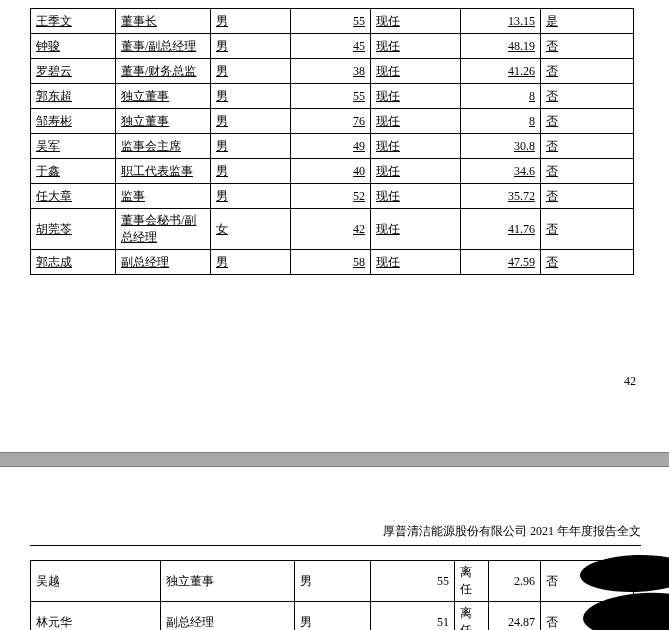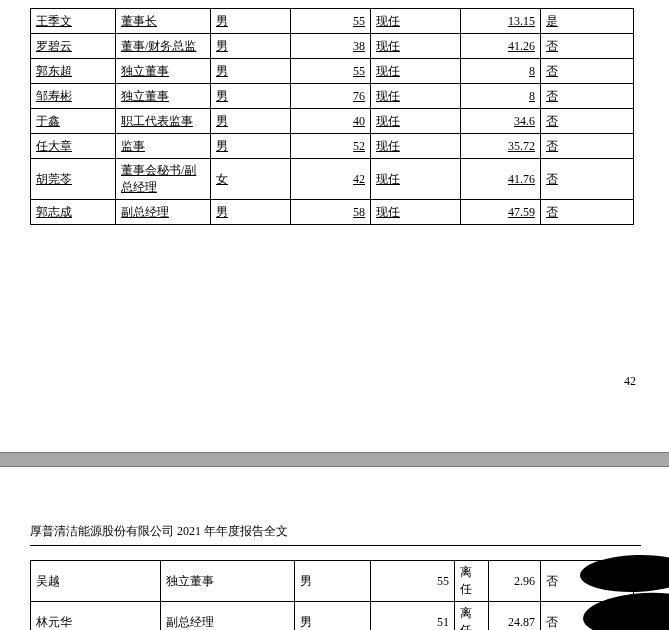--- a/index.html
+++ b/index.html
@@ -24,21 +24,21 @@
     text-align:right; font-size:12px;
   }
 
   .gap {
     position:absolute; top:452px; left:0; width:669px; height:15px;
     border-top:1px solid #7a7a7a; border-bottom:1px solid #7a7a7a;
   }
 
   .hdr {
     position:absolute; top:523px; left:30px; width:611px;
-    font-size:12px; line-height:16px;
+    text-align:right; font-size:12px; line-height:16px;
     padding-bottom:6px; border-bottom:1px solid #000;
   }
 
   .t2 { position:absolute; left:30px; top:560px; width:603px; }
   .t2 tr { height:24px;font-family:Liberation Serif, serif; }
 
   .blob { position:absolute; border-radius:50%; }
   .blob1 { left:580px; top:555px; width:112px; height:37px; transform:rotate(-2deg); }
   .blob2 { left:583px; top:593px; width:124px; height:45px; transform:rotate(-3deg); }
 </style>
@@ -61,20 +61,29 @@
         <tr>
           <td class="al">王季文</td>
           <td class="al">董事长</td>
           <td class="al">男</td>
           <td class="ar">55</td>
           <td class="al">现任</td>
           <td class="ar">13.15</td>
           <td class="al">是</td>
         </tr>
         <tr>
+          <td class="al">钟骏</td>
+          <td class="al">董事/副总经理</td>
+          <td class="al">男</td>
+          <td class="ar">45</td>
+          <td class="al">现任</td>
+          <td class="ar">48.19</td>
+          <td class="al">否</td>
+        </tr>
+        <tr>
           <td class="al">罗碧云</td>
           <td class="al">董事/财务总监</td>
           <td class="al">男</td>
           <td class="ar">38</td>
           <td class="al">现任</td>
           <td class="ar">41.26</td>
           <td class="al">否</td>
         </tr>
         <tr>
           <td class="al">郭东超</td>
@@ -85,20 +94,29 @@
           <td class="ar">8</td>
           <td class="al">否</td>
         </tr>
         <tr>
           <td class="al">邹寿彬</td>
           <td class="al">独立董事</td>
           <td class="al">男</td>
           <td class="ar">76</td>
           <td class="al">现任</td>
           <td class="ar">8</td>
+          <td class="al">否</td>
+        </tr>
+        <tr>
+          <td class="al">吴军</td>
+          <td class="al">监事会主席</td>
+          <td class="al">男</td>
+          <td class="ar">49</td>
+          <td class="al">现任</td>
+          <td class="ar">30.8</td>
           <td class="al">否</td>
         </tr>
         <tr>
           <td class="al">于鑫</td>
           <td class="al">职工代表监事</td>
           <td class="al">男</td>
           <td class="ar">40</td>
           <td class="al">现任</td>
           <td class="ar">34.6</td>
           <td class="al">否</td>

